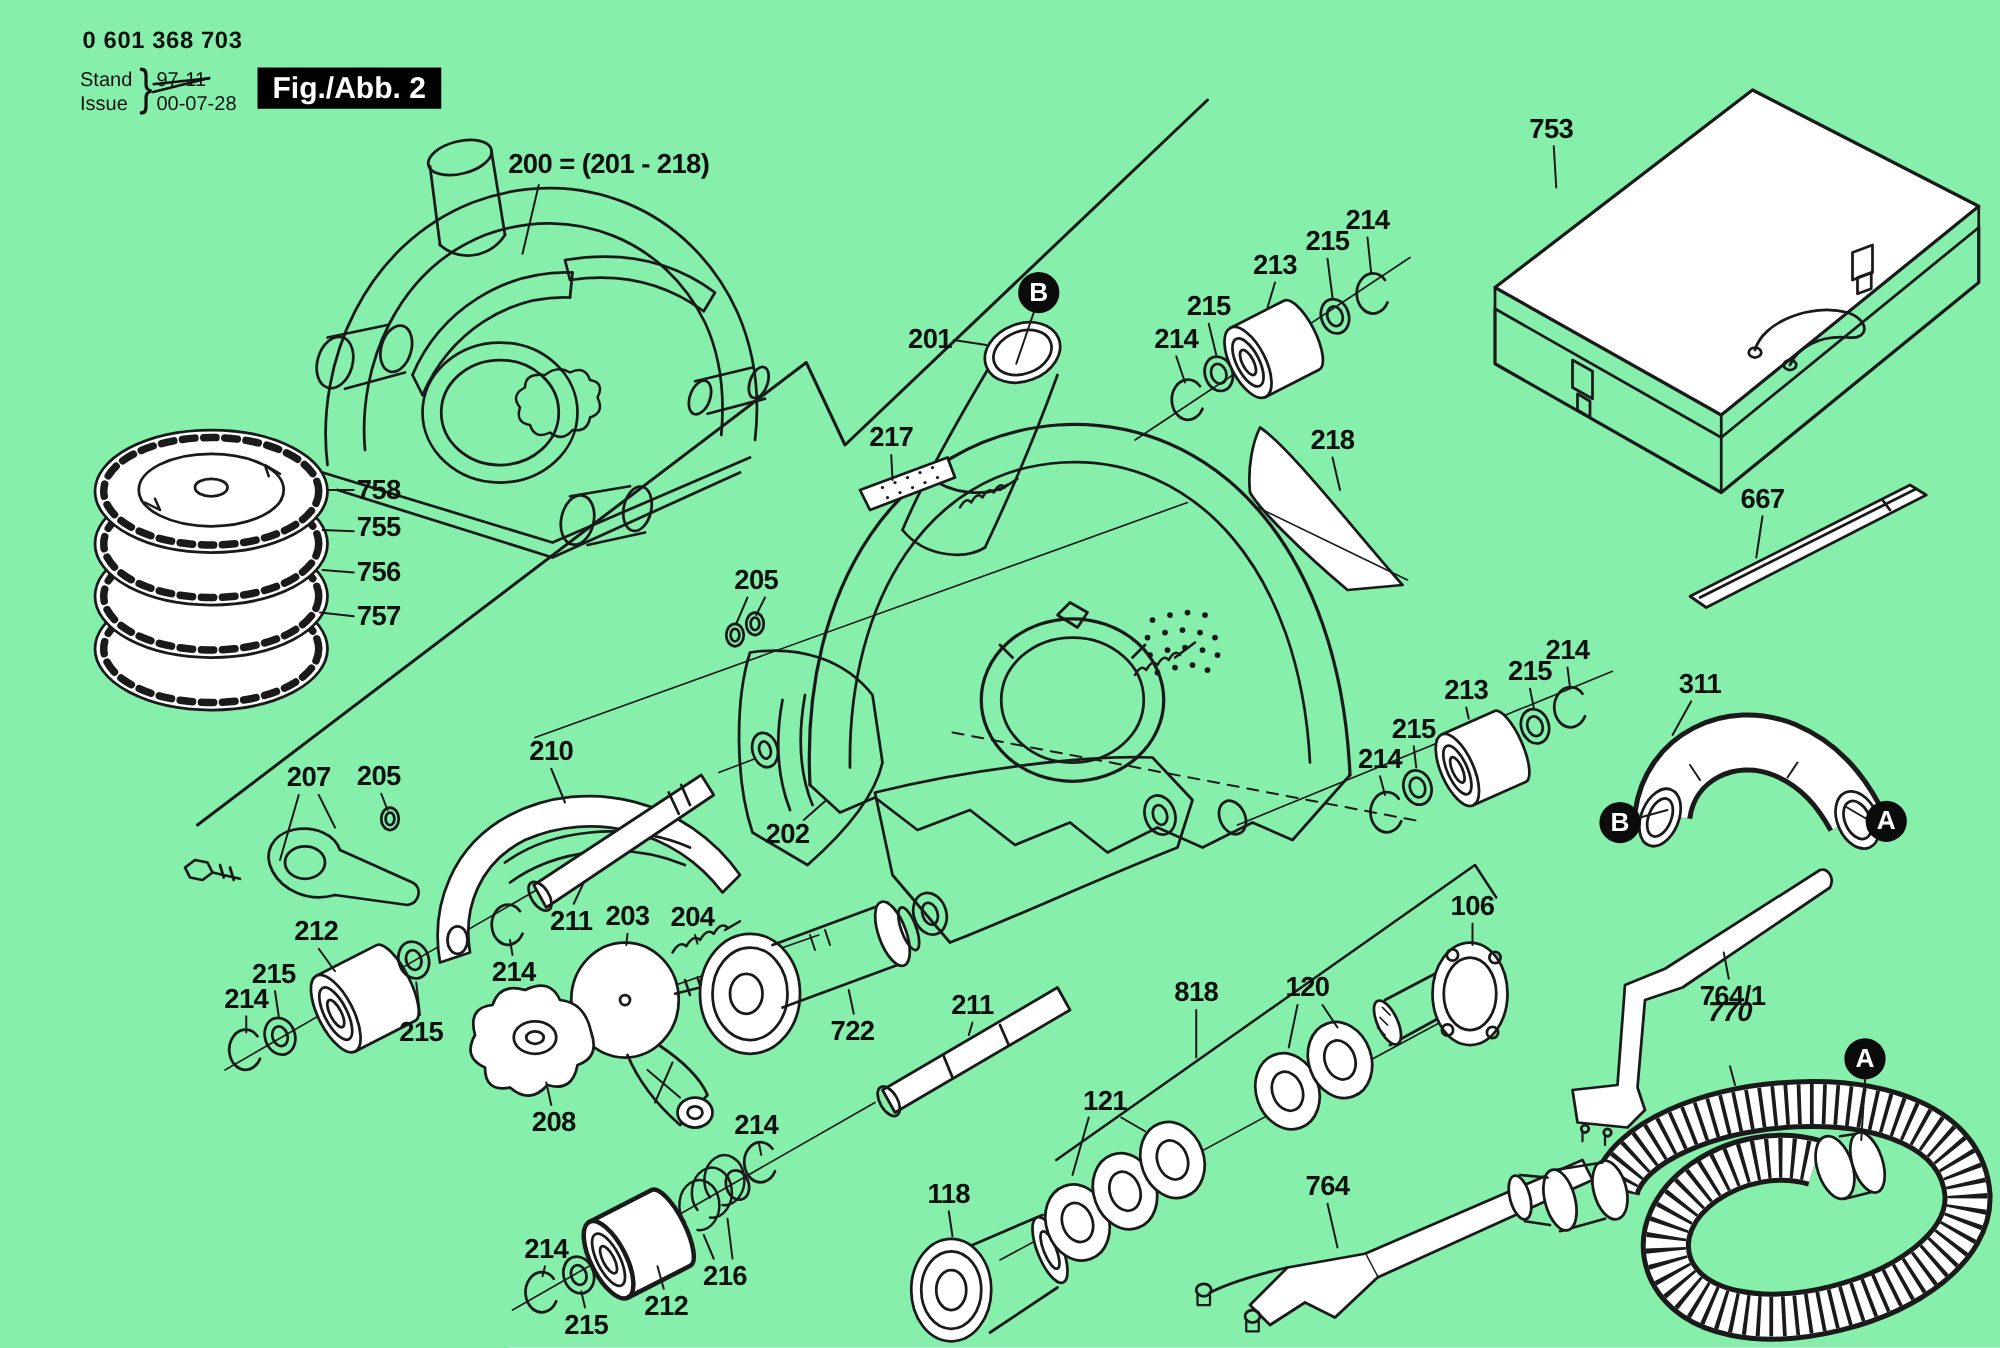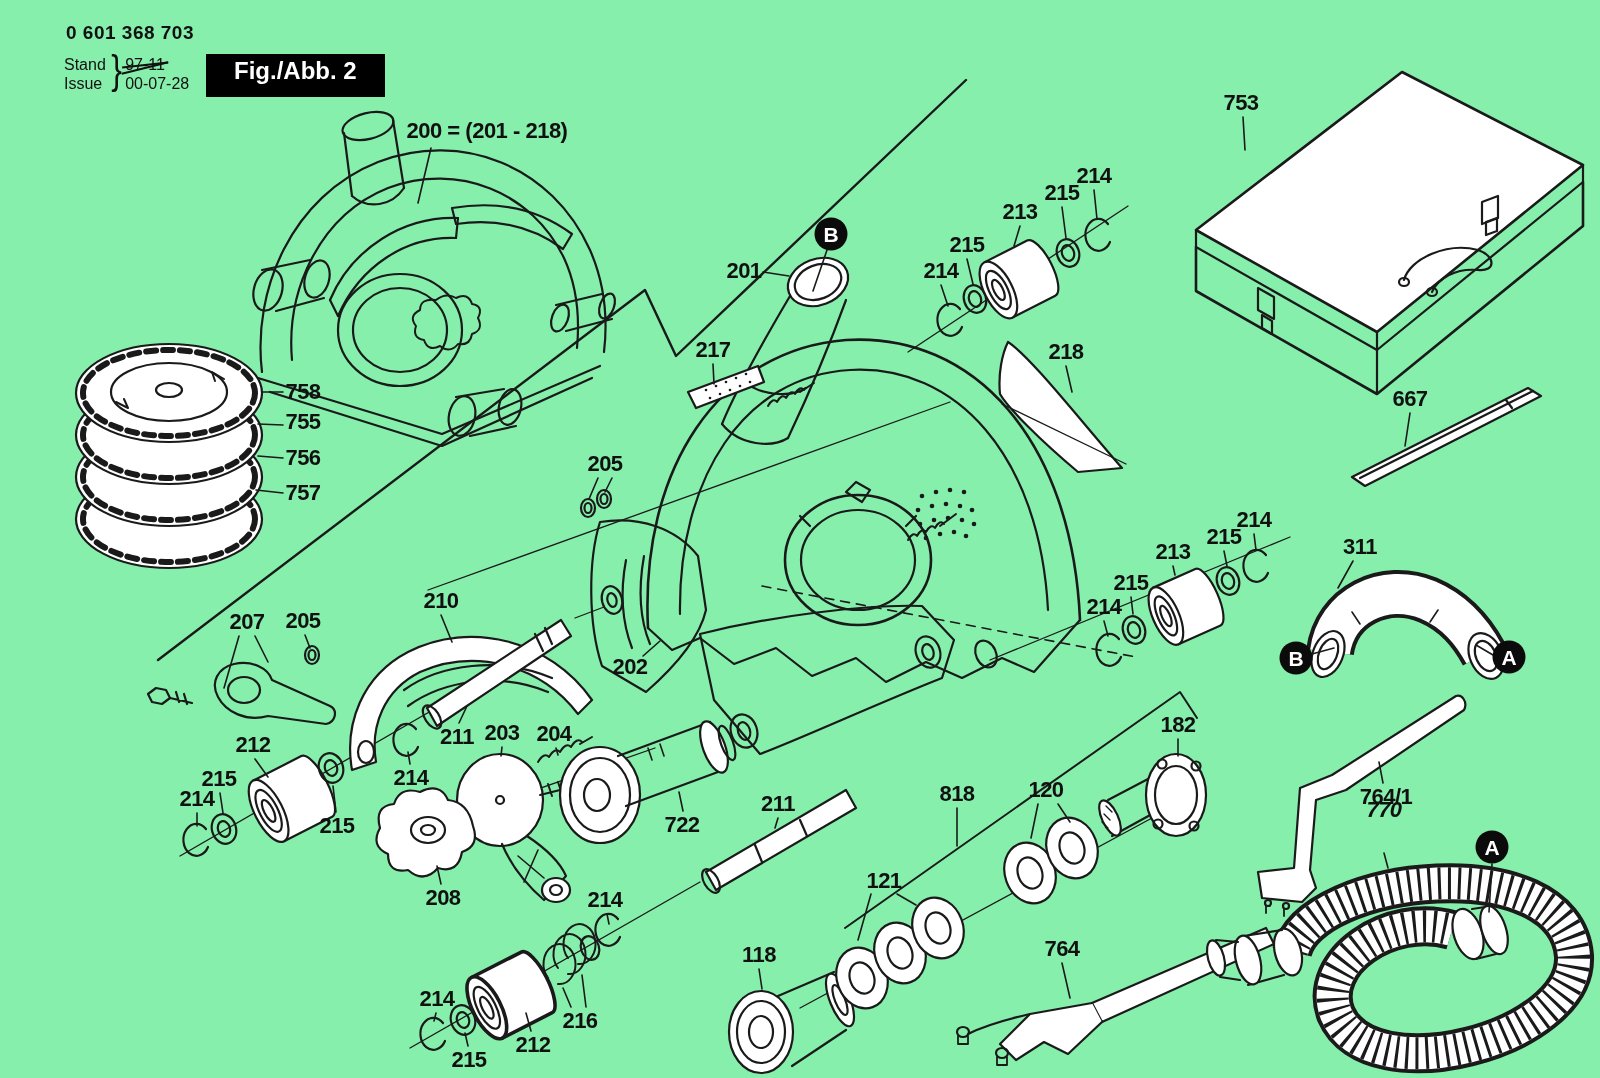--- a/index.html
+++ b/index.html
@@ -13,21 +13,21 @@
   .header{position:absolute;left:66px;top:22px;}
   .part-number{font-size:19px;font-weight:bold;letter-spacing:0.5px;}
   .revision{position:absolute;left:64px;top:48px;display:flex;align-items:flex-end;}
   .rev-col div{font-size:16px;line-height:19px;}
   .rev-brace{font-size:40px;font-weight:400;margin:0 2px 0 4px;transform:scaleX(0.8);}
   .rev-values div{font-size:16px;line-height:19px;}
   .struck{position:relative;display:inline-block;}
   .struck::before{content:"";position:absolute;left:-3px;right:-3px;top:45%;border-top:2px solid #111;transform:rotate(-6deg);}
   .struck::after{content:"";position:absolute;left:-4px;right:-4px;top:62%;border-top:2px solid #111;transform:rotate(-14deg);}
   .fig-box{position:absolute;left:206px;top:54px;background:#000;color:#fff;
-      font:bold 24px/33px "Liberation Sans",sans-serif;padding:0 28px;height:43px;}
+      font:bold 24px/33px "Liberation Sans",sans-serif;padding:0 12px;height:33px;}
   .footer{position:absolute;left:68px;top:990px;}
   .footer div{font-size:18px;line-height:22px;}
 </style>
 </head>
 <body>
 
 <div class="page">
 
   <svg width="1600" height="1078" viewBox="0 0 1600 1078">
     <g stroke="#1a1a1a" fill="none" stroke-width="2.2" stroke-linecap="round" stroke-linejoin="round">
@@ -470,21 +470,21 @@
       <div class="part-label" style="left: 682px; top: 825px;">722</div>
       <div class="part-label" style="left: 443px; top: 898px;">208</div>
       <div class="part-label" style="left: 778px; top: 804px;">211</div>
       <div class="part-label" style="left: 605px; top: 900px;">214</div>
       <div class="part-label" style="left: 580px; top: 1021px;">216</div>
       <div class="part-label" style="left: 533px; top: 1045px;">212</div>
       <div class="part-label" style="left: 469px; top: 1060px;">215</div>
       <div class="part-label" style="left: 437px; top: 999px;">214</div>
       <div class="part-label" style="left: 957px; top: 794px;">818</div>
       <div class="part-label" style="left: 1046px; top: 790px;">120</div>
-      <div class="part-label" style="left: 1178px; top: 725px;">182</div>
+      <div class="part-label" style="left: 1178px; top: 725px;">106</div>
       <div class="part-label" style="left: 884px; top: 881px;">121</div>
       <div class="part-label" style="left: 759px; top: 955px;">118</div>
       <div class="part-label" style="left: 1062px; top: 949px;">764</div>
       <div class="part-label" style="left: 1386px; top: 797px;">764/1</div>
       <div class="part-label" style="left: 1384px; top: 810px; font-style: italic;">770</div>
       <div class="part-label" style="left: 1360px; top: 547px;">311</div>
       <div class="part-label" style="left: 1104px; top: 607px;">214</div>
       <div class="part-label" style="left: 1131px; top: 583px;">215</div>
       <div class="part-label" style="left: 1173px; top: 552px;">213</div>
       <div class="part-label" style="left: 1224px; top: 537px;">215</div>

